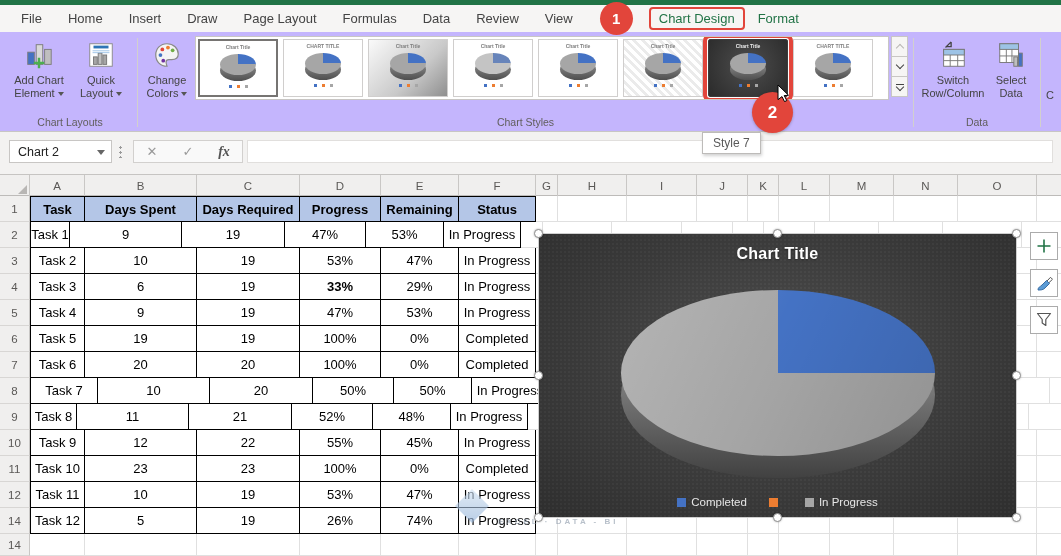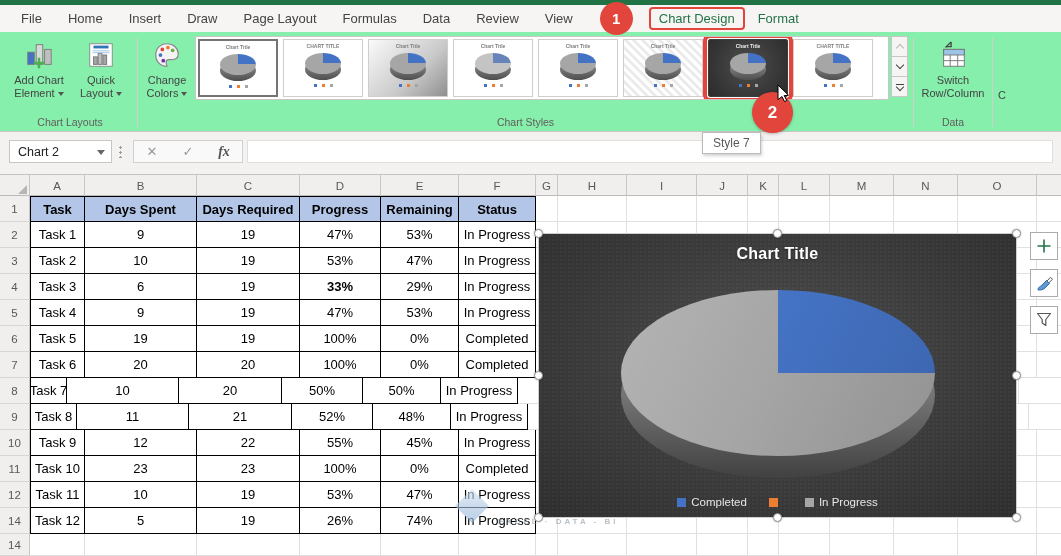--- a/index.html
+++ b/index.html
@@ -11,21 +11,21 @@
 
   
   .tabbar { position:absolute; left:0; top:5px; width:1061px; height:27px; background:#f6f5f4; display:flex; align-items:center; padding-left:8px; }
   .tab { font-size:13px; color:#444; padding:4px 13px; cursor:default; white-space:nowrap; }
   .tab--contextual { color:#217346; }
   .tab--highlighted { border:2px solid #e2453b; border-radius:4px; padding:2px 8px; margin-left:16px; }
   .annot-badge { background:#e2453b; color:#fff; border-radius:50%; display:flex; align-items:center; justify-content:center; font-weight:bold; }
   .annot-badge--tab { width:33px; height:33px; font-size:15px; margin-left:14px; position:relative; z-index:5; flex:0 0 auto; }
 
   
-  .ribbon { position:absolute; left:0; top:32px; width:1061px; height:100px; background:#86efac; border-bottom:1px solid #c8c6c4; display:flex; align-items:stretch; padding:2px 0 0 6px; }
+  .ribbon { position:absolute; left:0; top:32px; width:1061px; height:100px; background:#c4b5fd; border-bottom:1px solid #c8c6c4; display:flex; align-items:stretch; padding:2px 0 0 6px; }
   .rgroup { position:relative; display:flex; flex-direction:column; padding:2px 2px 16px 2px; }
   .rgroup-btns { display:flex; align-items:flex-start; }
   .group-label { position:absolute; bottom:3px; left:0; width:100%; text-align:center; font-size:10.5px; color:#605e5c; white-space:nowrap; }
   .rdiv { width:1px; background:#d2d0ce; margin:4px 3px; }
   .big-btn { width:62px; display:flex; flex-direction:column; align-items:center; text-align:center; font-size:11px; color:#444; padding-top:3px; cursor:default; }
   .big-btn .icon { width:32px; height:32px; display:flex; align-items:center; justify-content:center; }
   .big-btn-label { line-height:1.2; margin-top:3px; }
   .caret { display:inline-block; width:0; height:0; border-left:3.5px solid transparent; border-right:3.5px solid transparent; border-top:4px solid #555; margin-left:3px; vertical-align:middle; }
   .big-btn--wide { width:68px; }
   .big-btn--narrow { width:48px; }
@@ -307,20 +307,32 @@
             <svg width="30" height="30" viewBox="0 0 32 32">
                 <rect x="6" y="10" width="22" height="18" fill="#fff" stroke="#777"></rect>
                 <rect x="6" y="10" width="22" height="6" fill="#9dc3e6" stroke="#777"></rect>
                 <path d="M13 16v12M21 16v12M6 22h22" stroke="#777"></path>
                 <path d="M8 8l6-6M14 2v5h-5" fill="none" stroke="#444" stroke-width="1.4"></path>
                 <path d="M14 8L8 2M8 7V2h5" fill="none" stroke="#444" stroke-width="1.4" opacity="0"></path>
               </svg>
           </span>
           <span class="big-btn-label">Switch Row/Column</span>
         </div>
+        <div class="big-btn big-btn--narrow">
+          <span class="icon">
+            <svg width="30" height="30" viewBox="0 0 32 32">
+                <rect x="4" y="4" width="20" height="20" fill="#fff" stroke="#777"></rect>
+                <rect x="4" y="4" width="20" height="6" fill="#9dc3e6" stroke="#777"></rect>
+                <path d="M11 10v14M17 10v14M4 17h20" stroke="#777"></path>
+                <rect x="19" y="18" width="4" height="10" fill="#bfbfbf" stroke="#777"></rect>
+                <rect x="24" y="14" width="4" height="14" fill="#4472c4" stroke="#777"></rect>
+              </svg>
+          </span>
+          <span class="big-btn-label">Select Data</span>
+        </div>
       </div>
       <div class="group-label">Data</div>
     </div>
 
     <div class="rdiv"></div>
     <div class="big-btn" style="width:12px; overflow:hidden; font-size:11px; padding-top:55px;">C</div>
   </div>
 
   <div class="formula-bar">
     <div class="name-box">
@@ -371,21 +383,21 @@
           <div class="cell" style="width: 51px;"></div>
           <div class="cell" style="width: 31px;"></div>
           <div class="cell" style="width: 51px;"></div>
           <div class="cell" style="width: 64px;"></div>
           <div class="cell" style="width: 64px;"></div>
           <div class="cell" style="width: 79px;"></div>
           <div class="cell cell--fill"></div>
         </div>
         <div class="grid-row">
           <div class="row-h">2</div>
-          <div class="cell cell--tbl cell--first" style="width: 55px;">Task 1</div>
+          <div class="cell cell--tbl cell--first" style="width: 40px;">Task 1</div>
           <div class="cell cell--tbl" style="width: 112px;">9</div>
           <div class="cell cell--tbl" style="width: 103px;">19</div>
           <div class="cell cell--tbl" style="width: 81px;">47%</div>
           <div class="cell cell--tbl" style="width: 78px;">53%</div>
           <div class="cell cell--tbl" style="width: 77px;">In Progress</div>
           <div class="cell" style="width: 22px;"></div>
           <div class="cell" style="width: 69px;"></div>
           <div class="cell" style="width: 70px;"></div>
           <div class="cell" style="width: 51px;"></div>
           <div class="cell" style="width: 31px;"></div>
@@ -485,21 +497,21 @@
           <div class="cell" style="width: 51px;"></div>
           <div class="cell" style="width: 31px;"></div>
           <div class="cell" style="width: 51px;"></div>
           <div class="cell" style="width: 64px;"></div>
           <div class="cell" style="width: 64px;"></div>
           <div class="cell" style="width: 79px;"></div>
           <div class="cell cell--fill"></div>
         </div>
         <div class="grid-row">
           <div class="row-h">8</div>
-          <div class="cell cell--tbl cell--first" style="width: 37px;">Task 7</div>
+          <div class="cell cell--tbl cell--first" style="width: 68px;">Task 7</div>
           <div class="cell cell--tbl" style="width: 112px;">10</div>
           <div class="cell cell--tbl" style="width: 103px;">20</div>
           <div class="cell cell--tbl" style="width: 81px;">50%</div>
           <div class="cell cell--tbl" style="width: 78px;">50%</div>
           <div class="cell cell--tbl" style="width: 77px;">In Progress</div>
           <div class="cell" style="width: 22px;"></div>
           <div class="cell" style="width: 69px;"></div>
           <div class="cell" style="width: 70px;"></div>
           <div class="cell" style="width: 51px;"></div>
           <div class="cell" style="width: 31px;"></div>

